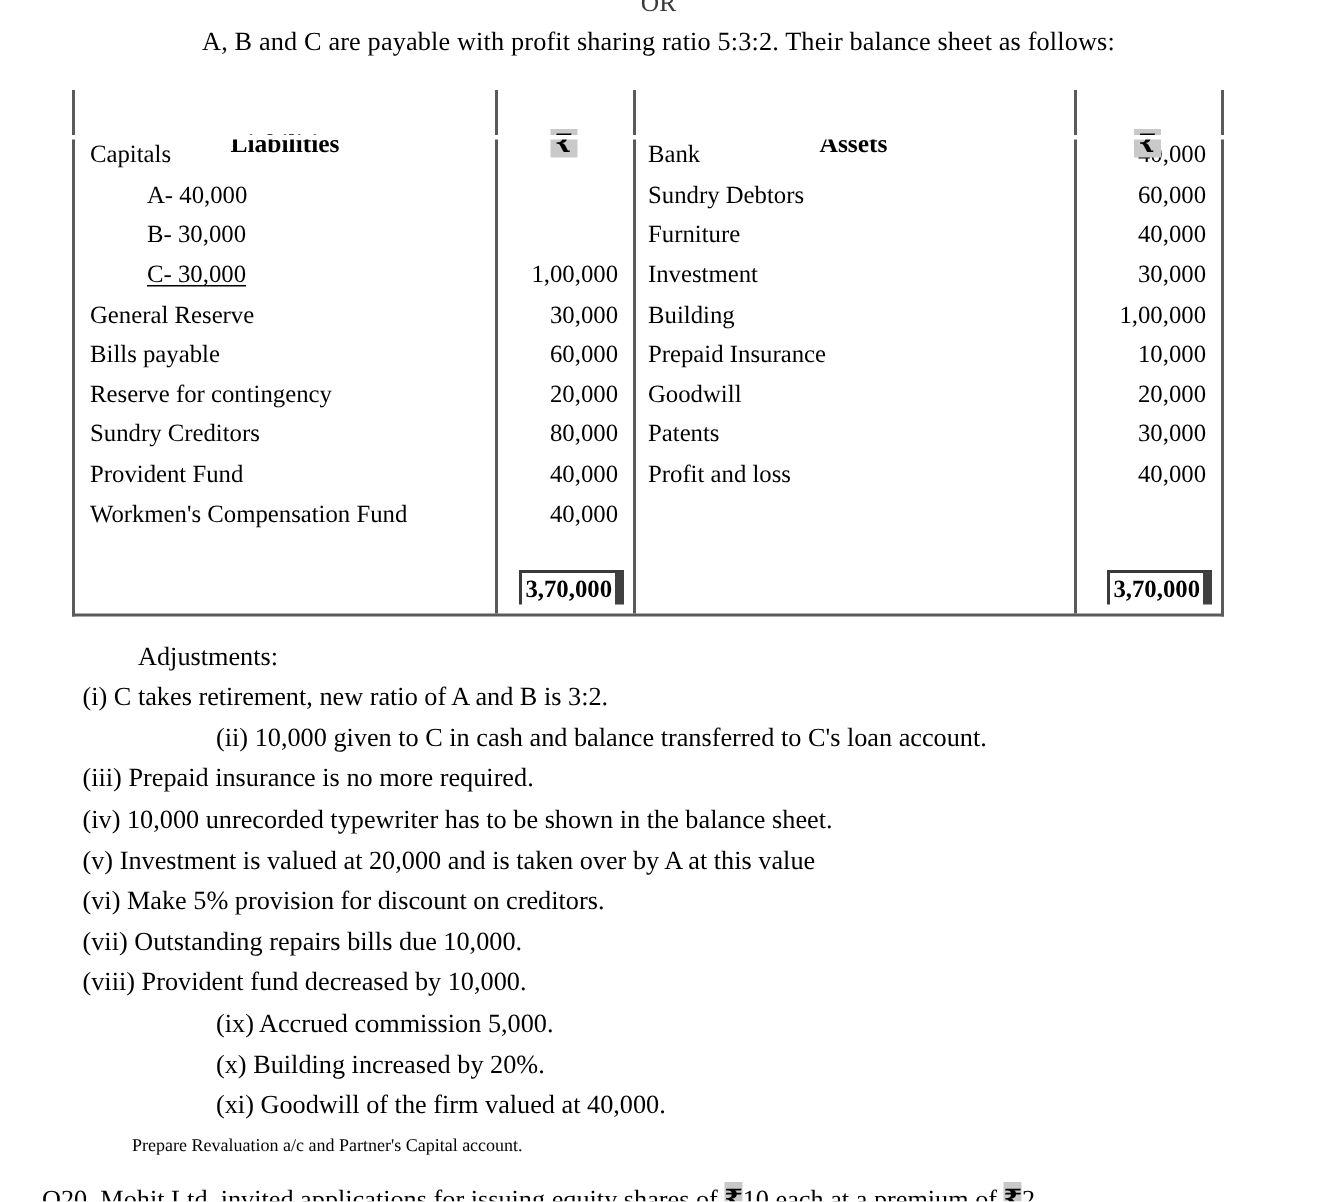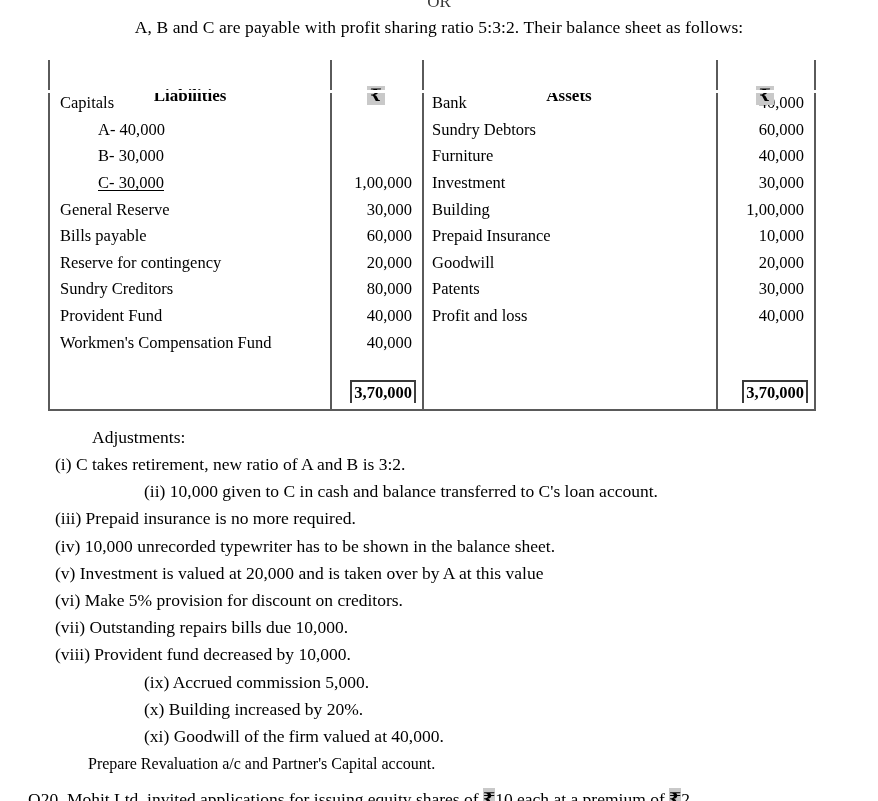--- a/index.html
+++ b/index.html
@@ -132,21 +132,21 @@
     bottom: 6px;
     width: 100%;
   }
   .total-box {
     display: inline-block;
     font-weight: bold;
     font-size: 16.5px;
     line-height: 21px;
     border-top: 2px solid #3a3a3a;
     border-left: 2px solid #3a3a3a;
-    border-right: 2px solid #404040;
+    border-right: 6px solid #404040;
     padding: 0 2px;
   }
   .total-wrap { text-align: right; padding-right: 6px; box-sizing: border-box; }
 
   
   .adjust {
     position: absolute;
     left: 0;
     top: 424px;
     width: 874px;
@@ -156,21 +156,21 @@
     line-height: 27px;
     padding-left: 92px;
   }
   .adj-item {
     font-size: 17.5px;
     line-height: 27.2px;
     padding-left: 55px;
   }
   .adj-item.pad2 { padding-left: 120px; margin-left: 24px; }
   .closing {
-    font-size: 16px;
+    font-size: 12px;
     line-height: 27px;
     padding-left: 88px;
   }
 
   
   .clipped-bottom {
     position: absolute;
     left: 0;
     top: 788px;
     width: 878px;

